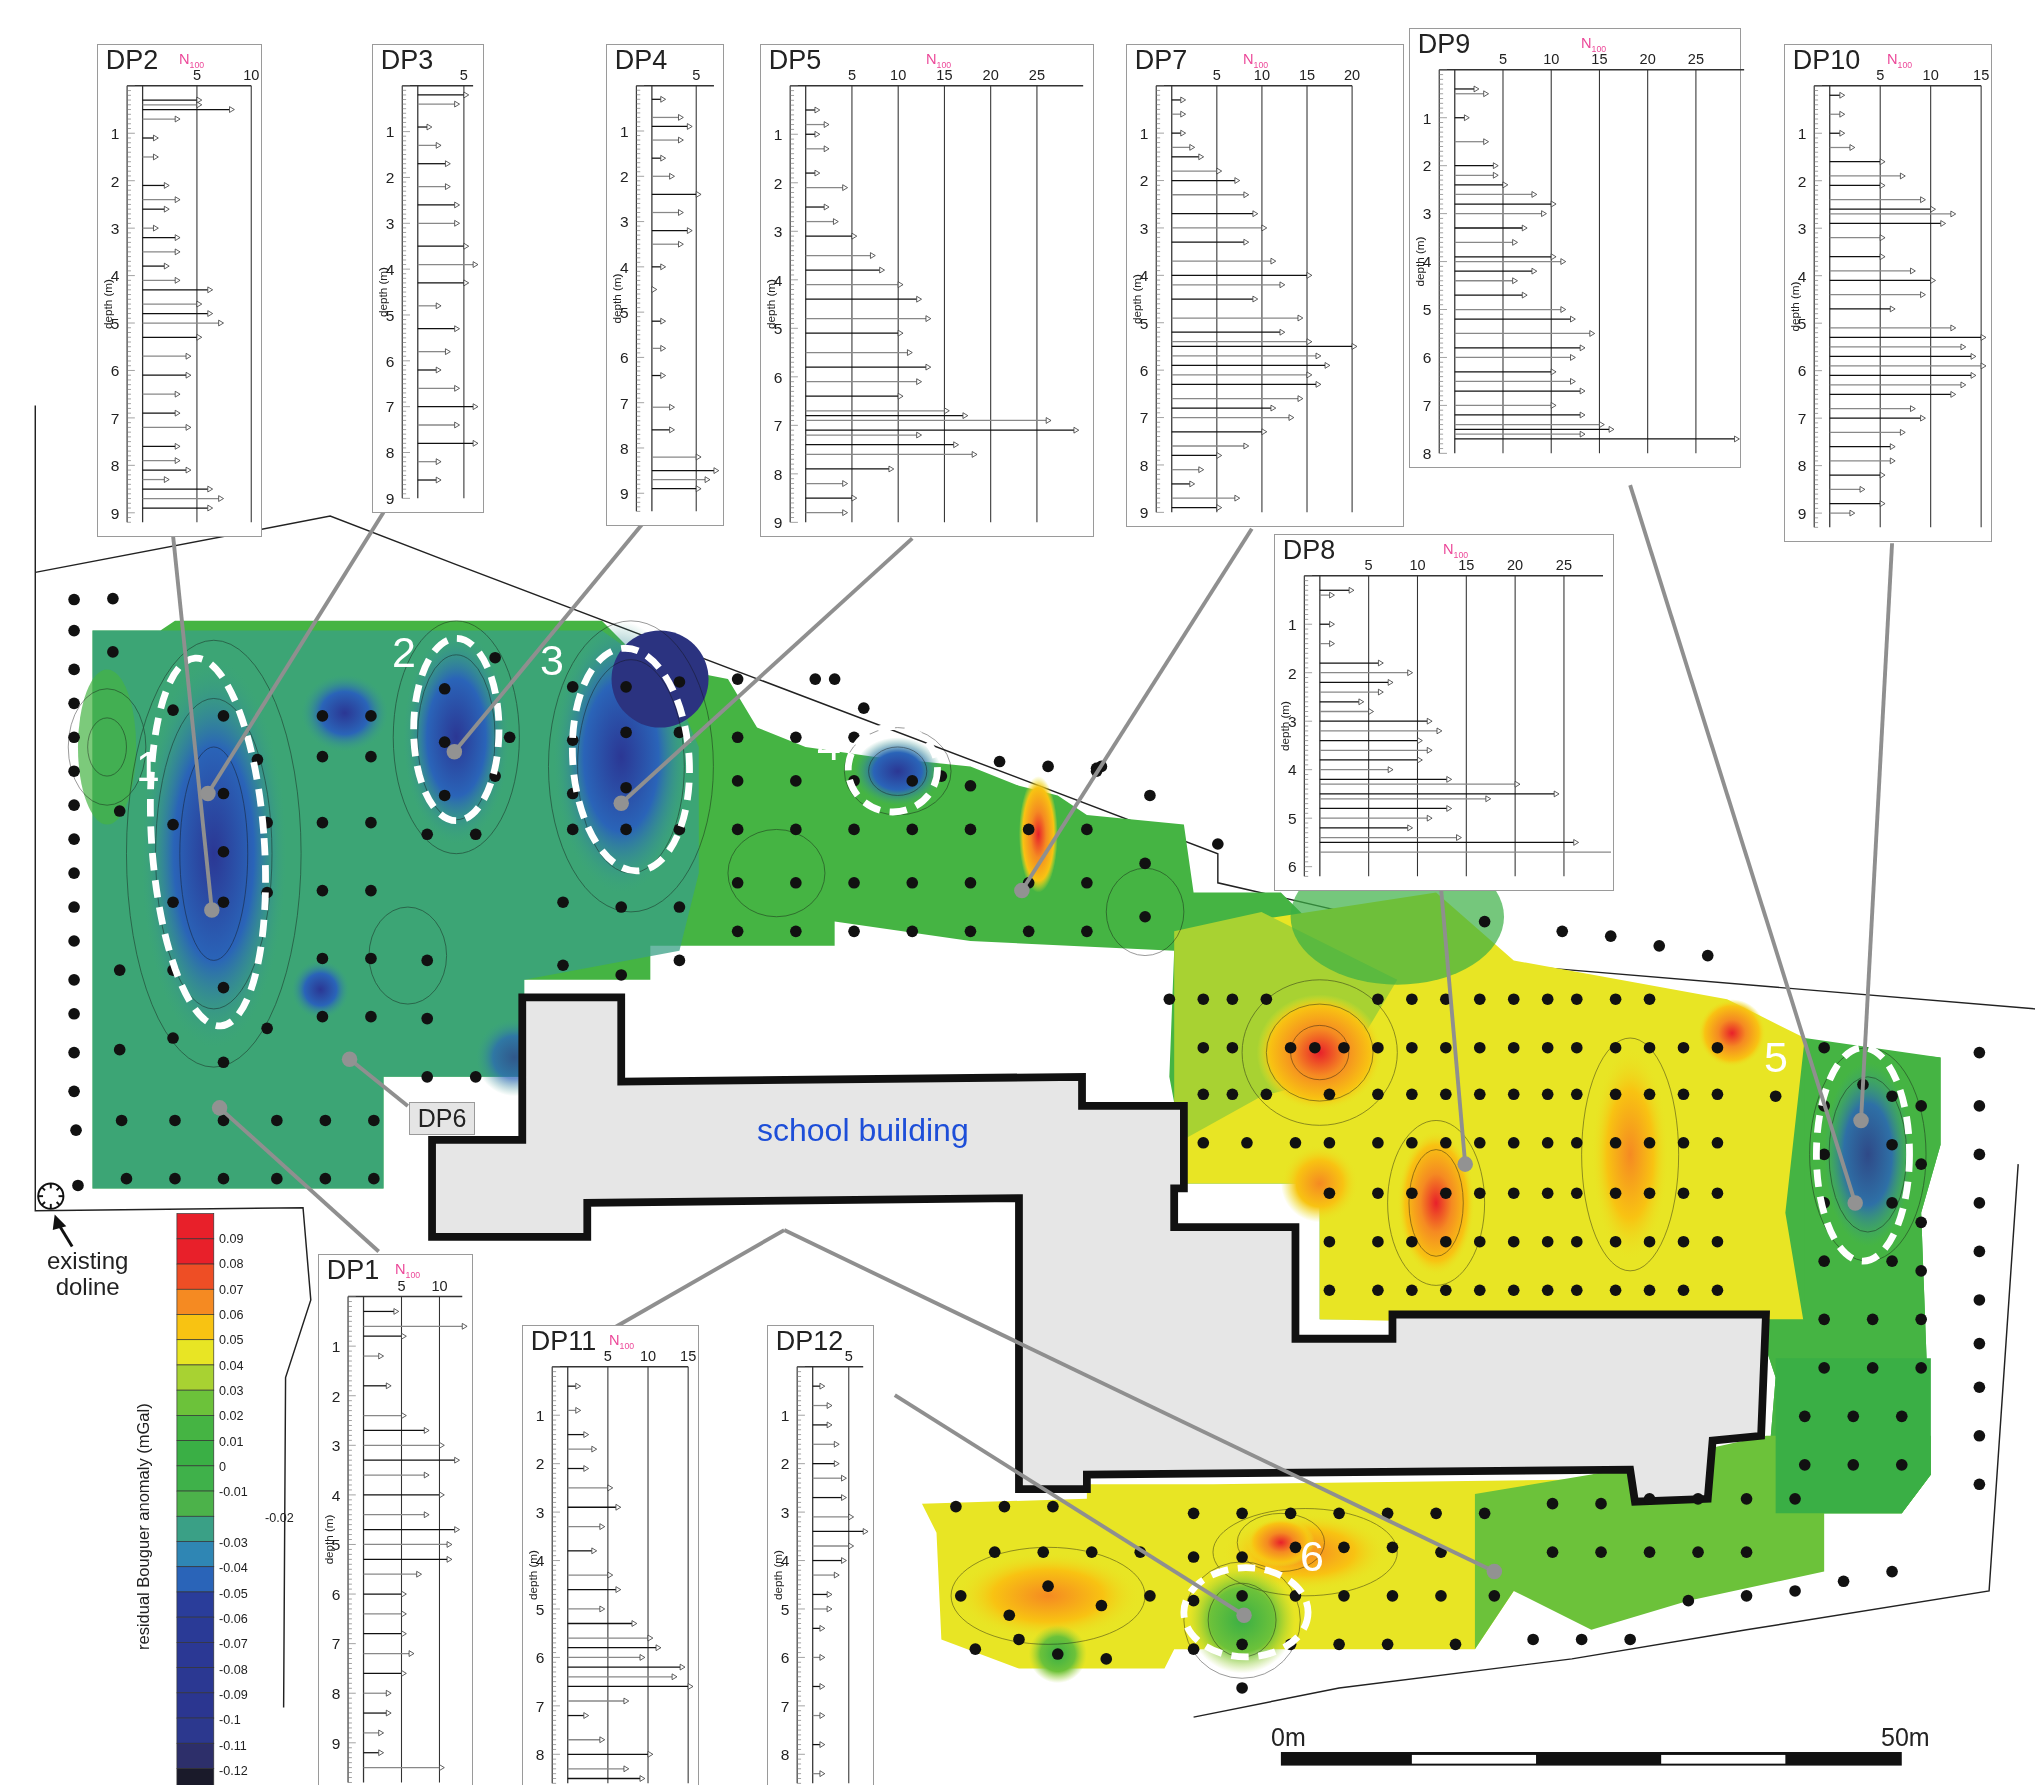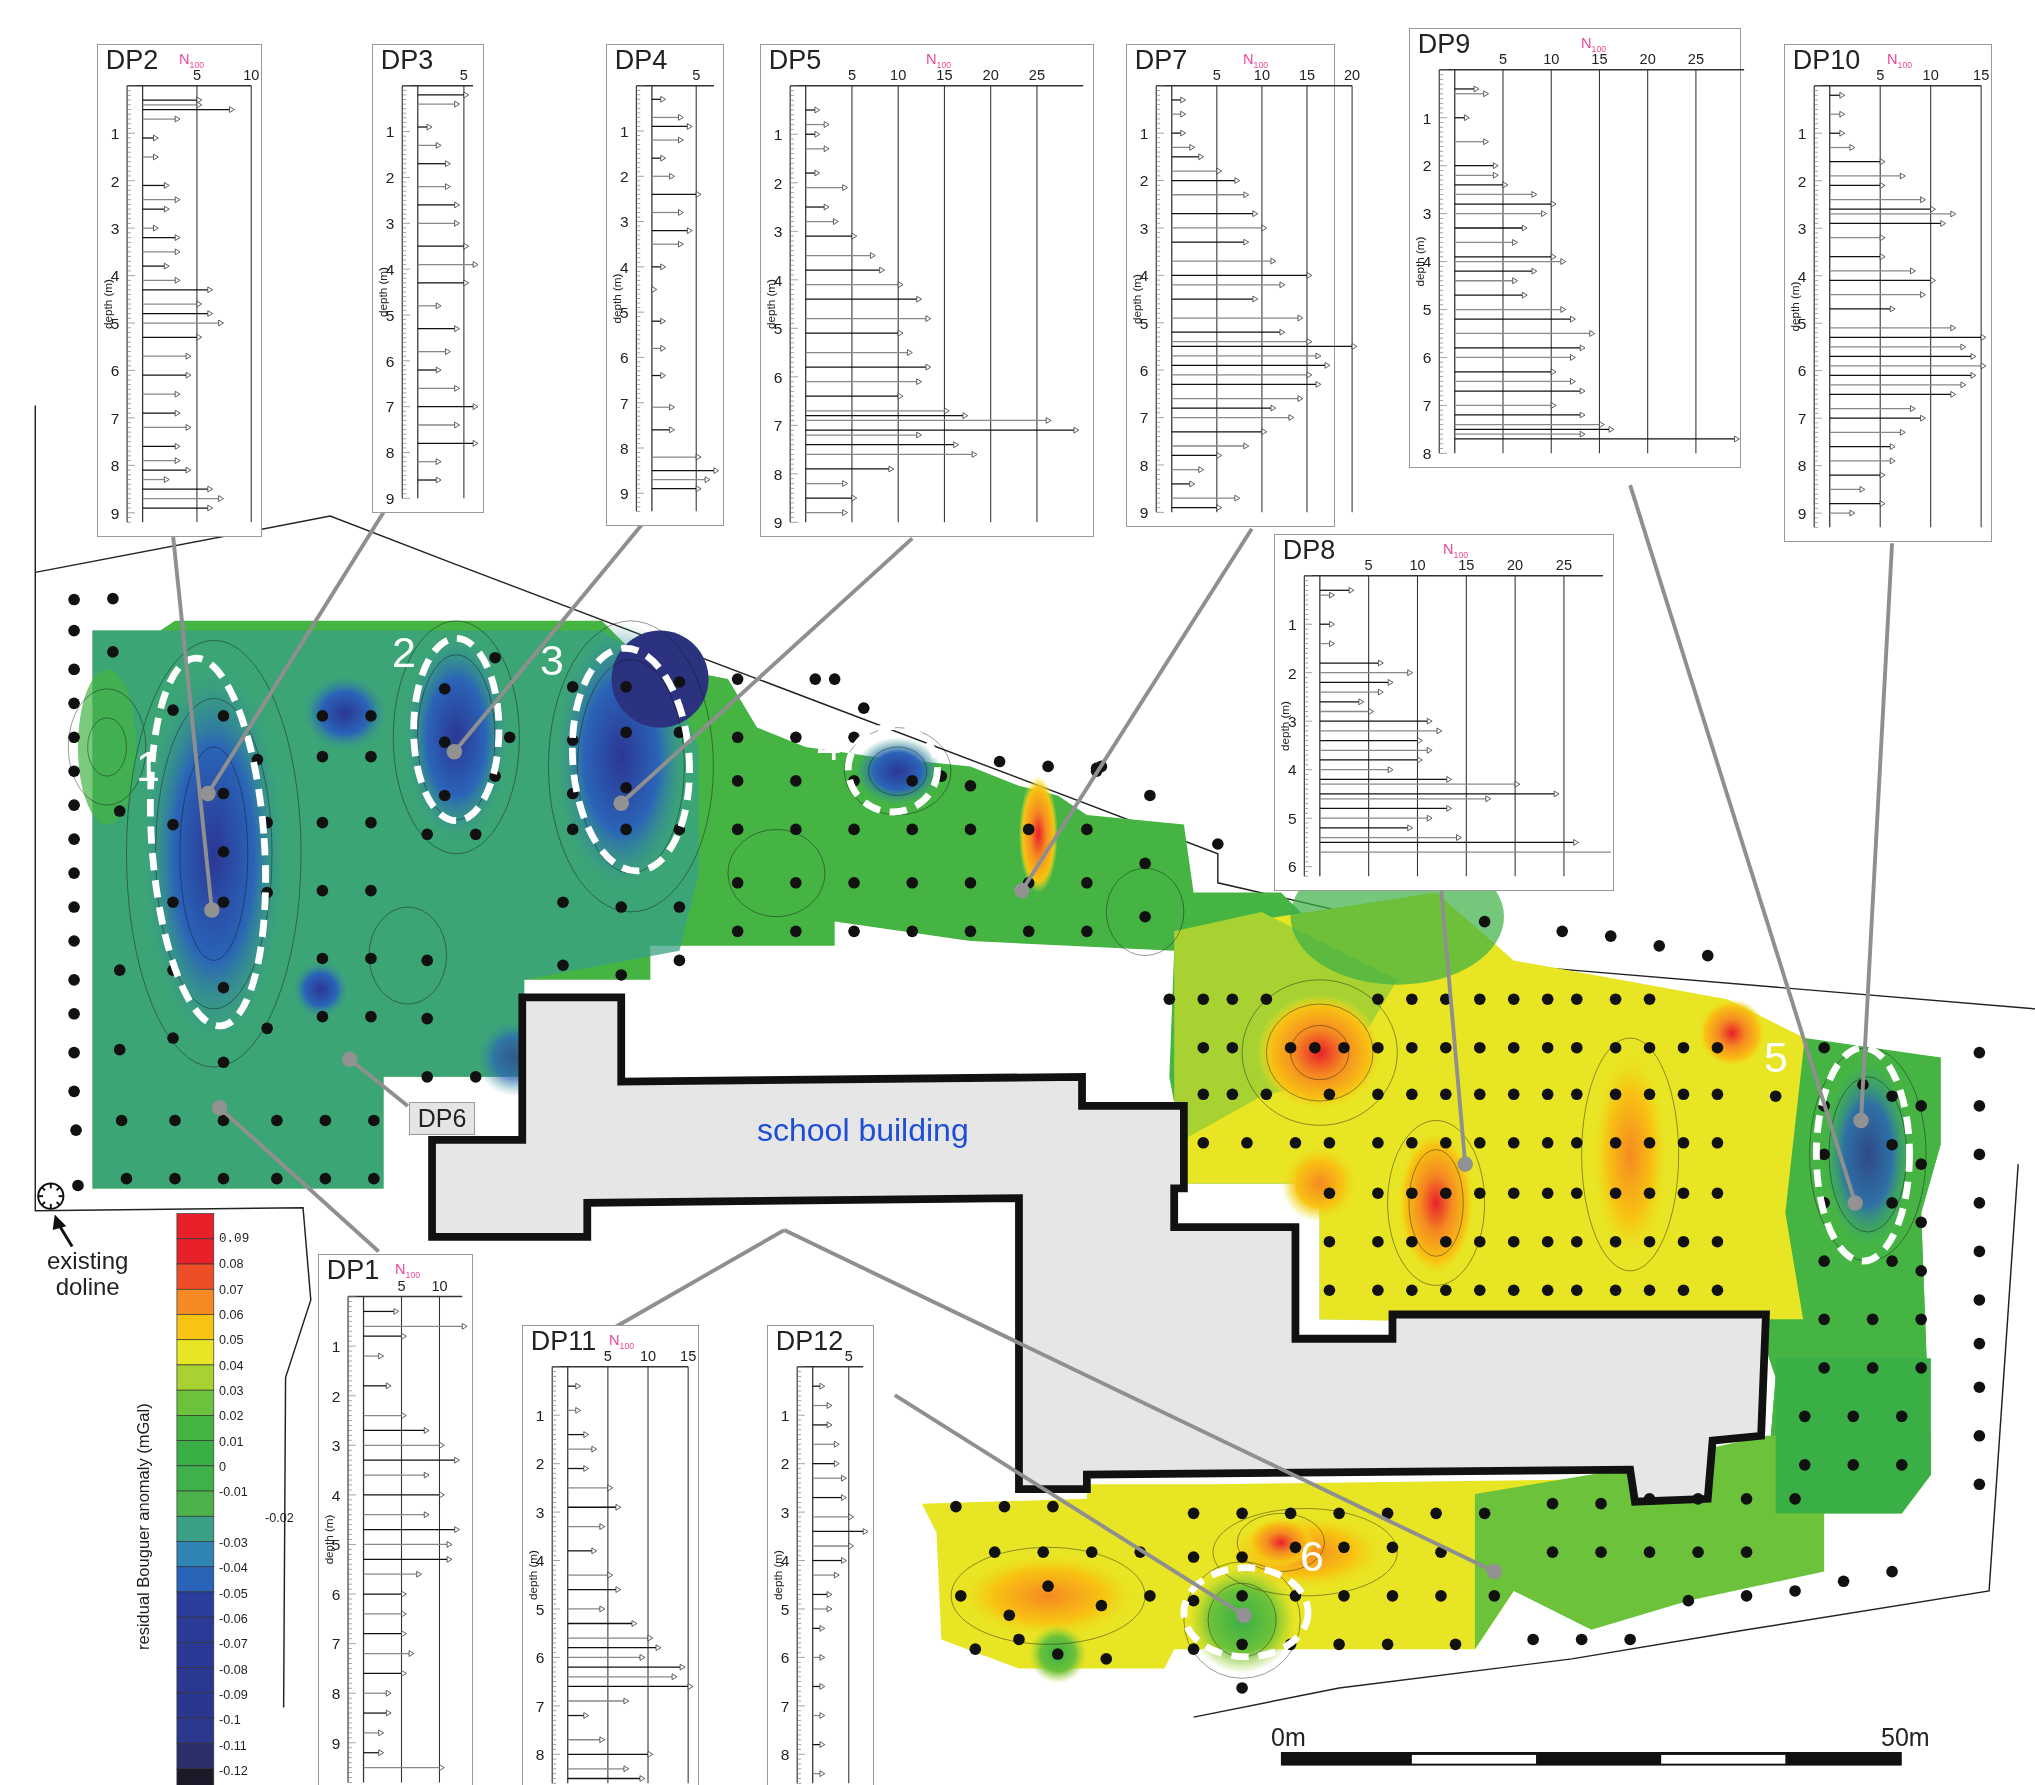--- a/index.html
+++ b/index.html
@@ -543,21 +543,21 @@
 
   <g>
     <rect x="1320" y="1806" width="640" height="14" fill="#111"></rect>
     <rect x="1455" y="1809" width="128" height="9" fill="#fff"></rect>
     <rect x="1712" y="1809" width="128" height="9" fill="#fff"></rect>
   </g>
 </svg>
 
 <div class="legend-title">residual Bouguer anomaly (mGal)</div>
 <div class="legend-ticks" id="legend-ticks">
-    <div class="legend-tick" style="top: 0px; font-family: Liberation Mono, monospace;">0.09</div>
+    <div class="legend-tick" style="top: 0px;">0.09</div>
     <div class="legend-tick" style="top: 25px;">0.08</div>
     <div class="legend-tick" style="top: 51px;">0.07</div>
     <div class="legend-tick" style="top: 76px;">0.06</div>
     <div class="legend-tick" style="top: 101px;">0.05</div>
     <div class="legend-tick" style="top: 127px;">0.04</div>
     <div class="legend-tick" style="top: 152px;">0.03</div>
     <div class="legend-tick" style="top: 177px;">0.02</div>
     <div class="legend-tick" style="top: 203px;">0.01</div>
     <div class="legend-tick" style="top: 228px;">0</div>
     <div class="legend-tick" style="top: 253px;">-0.01</div>
@@ -1254,21 +1254,21 @@
       <polygon points="131.8,434 136.8,437 131.8,440" fill="#fff" stroke="#333" stroke-width="0.8"></polygon>
       <line x1="46" y1="451.99999999999994" x2="84.13333333333333" y2="451.99999999999994" stroke="#888" stroke-width="1.3"></line>
       <polygon points="84.13333333333333,448.99999999999994 89.13333333333333,451.99999999999994 84.13333333333333,454.99999999999994" fill="#fff" stroke="#333" stroke-width="0.8"></polygon>
       <line x1="46" y1="467" x2="93.66666666666666" y2="467" stroke="#111" stroke-width="1.3"></line>
       <polygon points="93.66666666666666,464 98.66666666666666,467 93.66666666666666,470" fill="#fff" stroke="#333" stroke-width="0.8"></polygon>
       <line x1="46" y1="482.00000000000006" x2="84.13333333333333" y2="482.00000000000006" stroke="#888" stroke-width="1.3"></line>
       <polygon points="84.13333333333333,479.00000000000006 89.13333333333333,482.00000000000006 84.13333333333333,485.00000000000006" fill="#fff" stroke="#333" stroke-width="0.8"></polygon>
       <text x="0" y="0" font-size="12" font-family="Liberation Sans, sans-serif" fill="#222" text-anchor="middle" transform="translate(14 267) rotate(-90)">depth (m)</text>
     </svg>
   </div>
-<div class="dp-panel" id="panel-dp7" style="left:1126px;top:44px;width:209px;height:483px;">
+<div class="dp-panel" id="panel-dp7" style="left:1126px;top:44px;width:278px;height:483px;">
     <div class="dp-title">DP7</div>
     <div class="dp-n100" style="left: 116px; top: 5.8px;">N<sub>100</sub></div>
     <svg width="233" height="479" viewBox="0 0 240 494">
       <line x1="30" y1="42" x2="232" y2="42" stroke="#333" stroke-width="1.5"></line>
       <line x1="30" y1="42" x2="30" y2="482" stroke="#333" stroke-width="1.2"></line>
       <line x1="30" y1="42" x2="38" y2="42" stroke="#777" stroke-width="0.7"></line>
       <line x1="30" y1="46.888888888888886" x2="34" y2="46.888888888888886" stroke="#777" stroke-width="0.7"></line>
       <line x1="30" y1="51.77777777777778" x2="34" y2="51.77777777777778" stroke="#777" stroke-width="0.7"></line>
       <line x1="30" y1="56.66666666666667" x2="34" y2="56.66666666666667" stroke="#777" stroke-width="0.7"></line>
       <line x1="30" y1="61.55555555555556" x2="34" y2="61.55555555555556" stroke="#777" stroke-width="0.7"></line>

